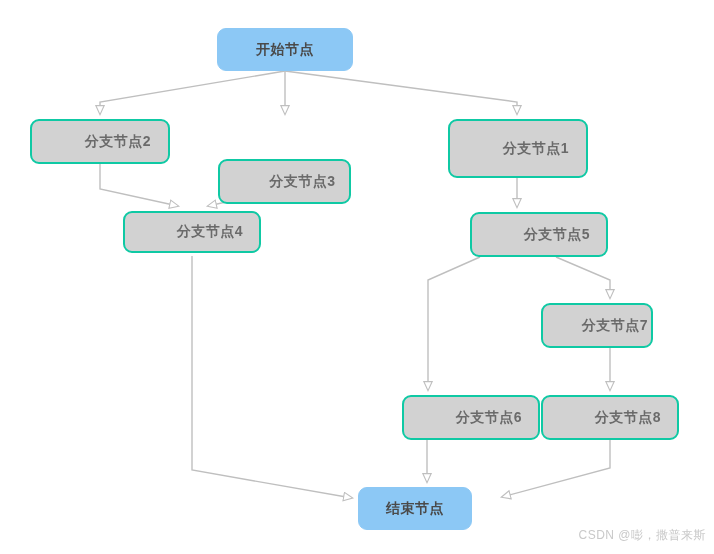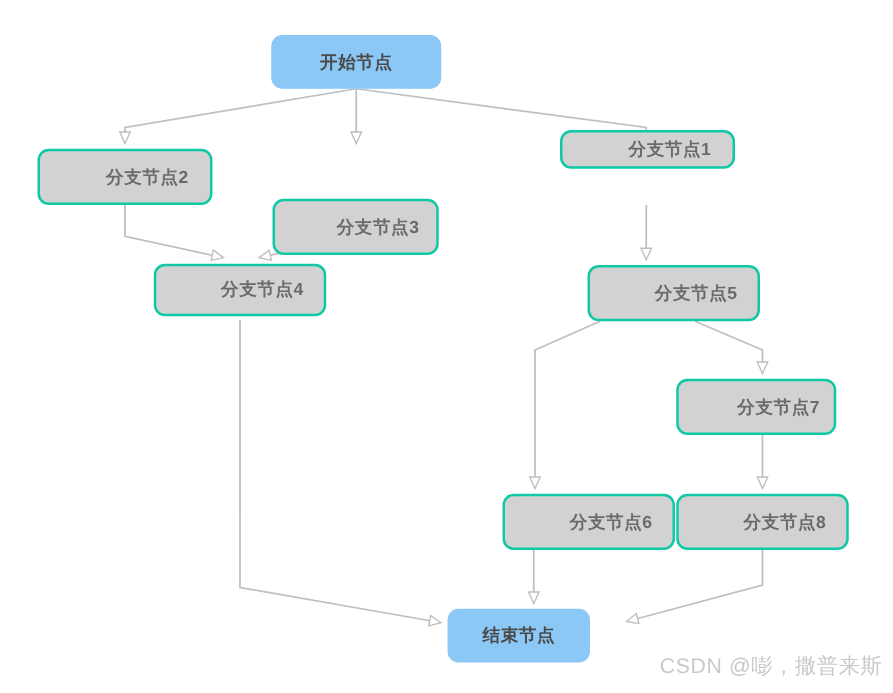--- a/index.html
+++ b/index.html
@@ -48,21 +48,21 @@
     border: 2px solid #0FC9A4;
     color: #6a6a6a;
     font-weight: bold;
     padding-left: 36px;
   }
   #watermark {
     position: absolute;
     right: 8px;
     bottom: 10px;
     color: #c9c9c9;
-    font-size: 17px;
+    font-size: 12px;
     letter-spacing: 0.5px;
     user-select: none;
     white-space: nowrap;
   }
 </style>
 </head>
 <body>
 
 <div id="canvas">
 
@@ -91,30 +91,30 @@
   <div id="nodes">
       <div class="node terminal" style="left: 217px; top: 28px; width: 136px; height: 43px;">
         <span>开始节点</span>
       </div>
       <div class="node branch" style="left: 30px; top: 119px; width: 140px; height: 45px;">
         <span>分支节点2</span>
       </div>
       <div class="node branch" style="left: 218px; top: 119px; width: 133px; height: 45px; margin-top: 40px;">
         <span>分支节点3</span>
       </div>
-      <div class="node branch" style="left: 448px; top: 104px; width: 140px; height: 31px;">
+      <div class="node branch" style="left: 448px; top: 119px; width: 140px; height: 59px;">
         <span>分支节点1</span>
       </div>
       <div class="node branch" style="left: 123px; top: 211px; width: 138px; height: 42px;">
         <span>分支节点4</span>
       </div>
       <div class="node branch" style="left: 470px; top: 212px; width: 138px; height: 45px;">
         <span>分支节点5</span>
       </div>
-      <div class="node branch" style="left: 541px; top: 303px; width: 128px; height: 45px; justify-content: center;">
+      <div class="node branch" style="left: 541px; top: 303px; width: 112px; height: 45px; justify-content: center;">
         <span>分支节点7</span>
       </div>
       <div class="node branch" style="left: 358px; top: 395px; width: 138px; height: 45px; margin-left: 44px;">
         <span>分支节点6</span>
       </div>
       <div class="node branch" style="left: 541px; top: 395px; width: 138px; height: 45px;">
         <span>分支节点8</span>
       </div>
       <div class="node terminal" style="left: 358px; top: 487px; width: 114px; height: 43px;">
         <span>结束节点</span>

